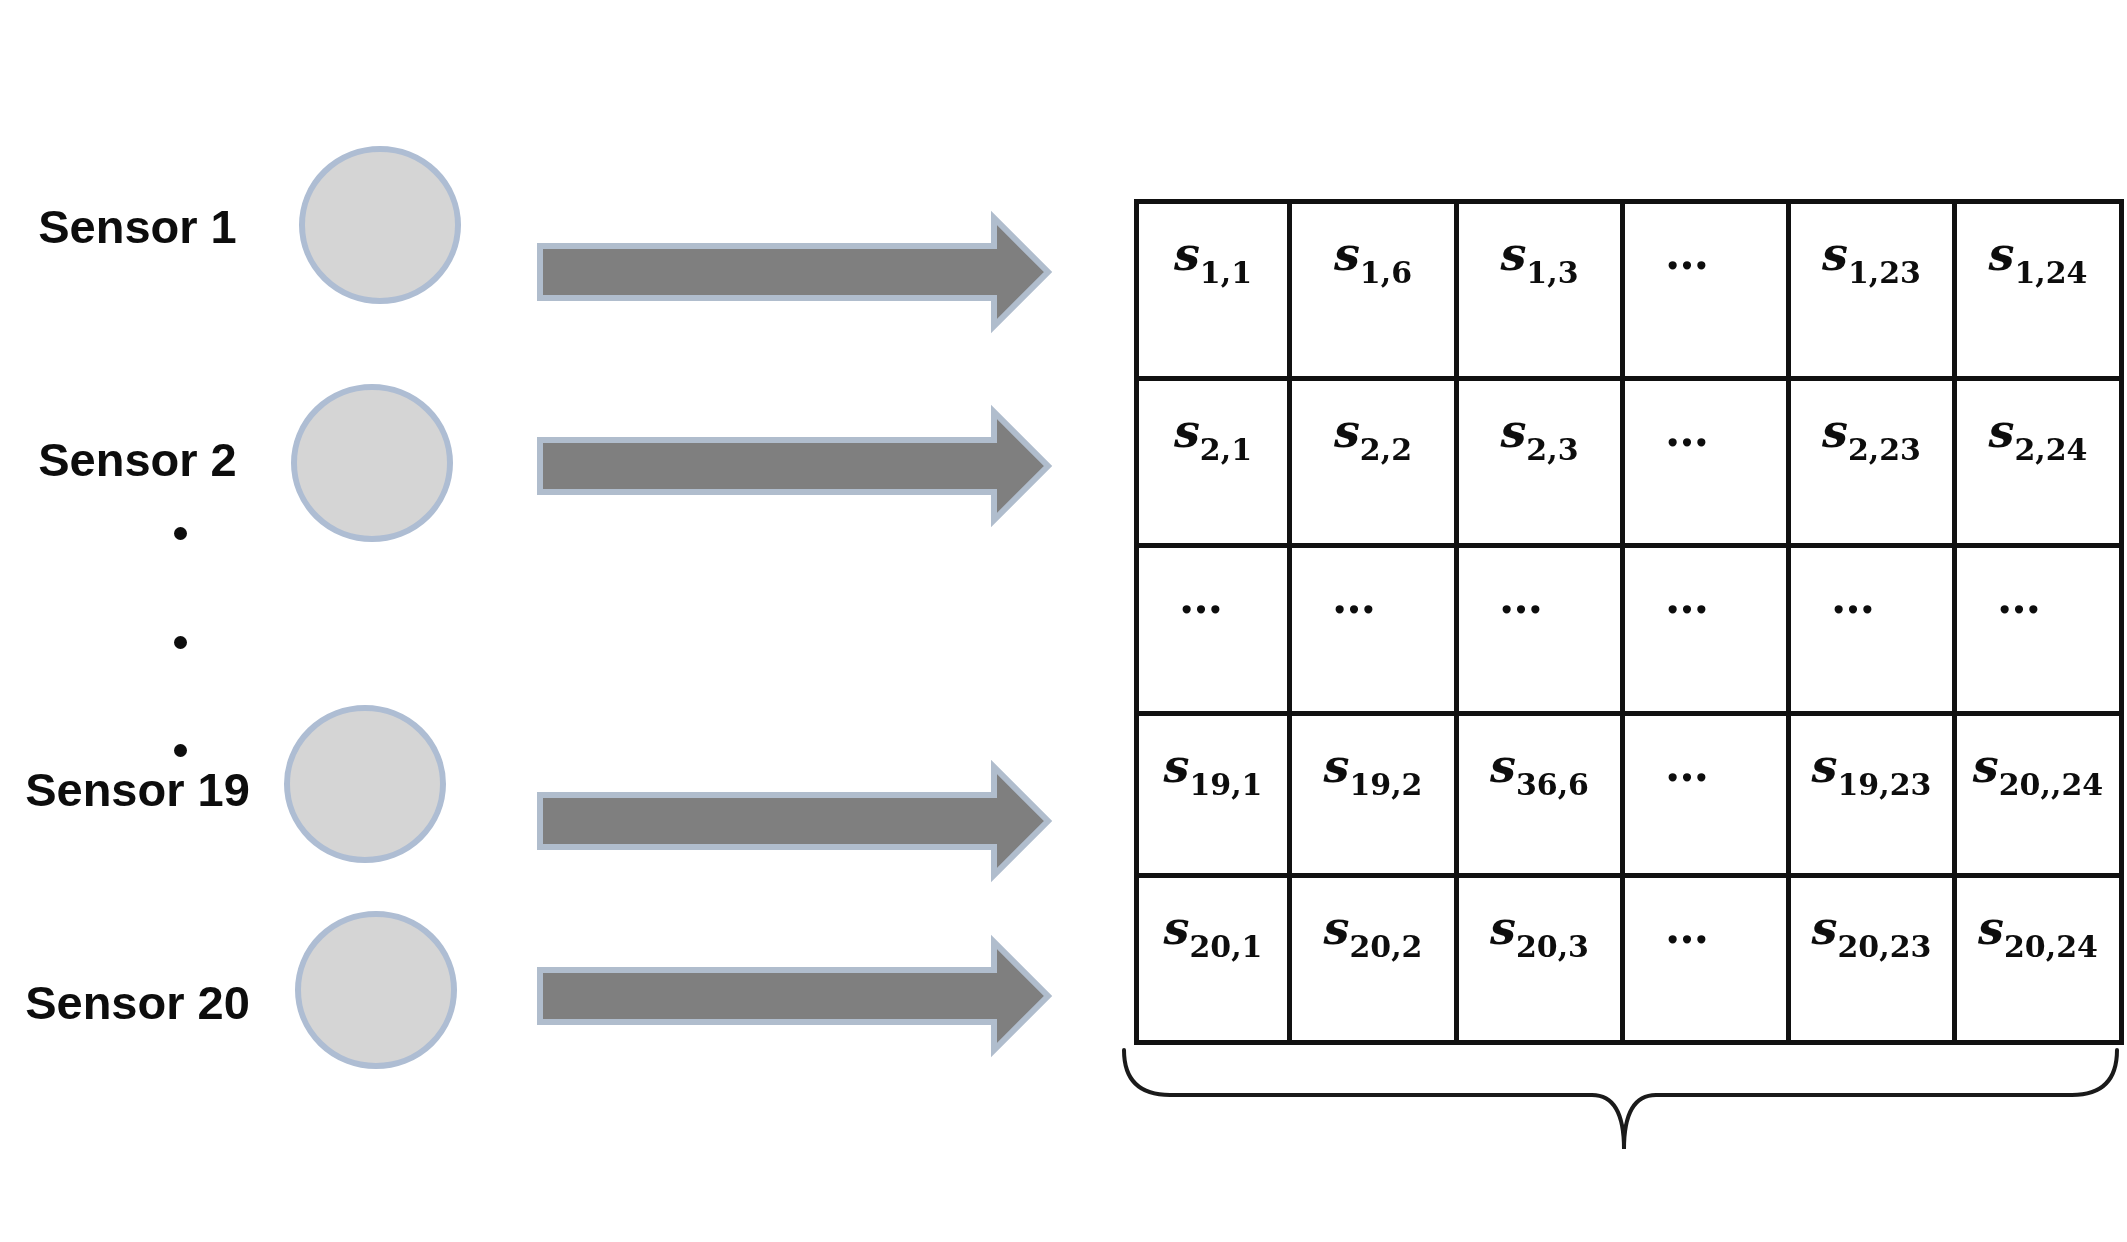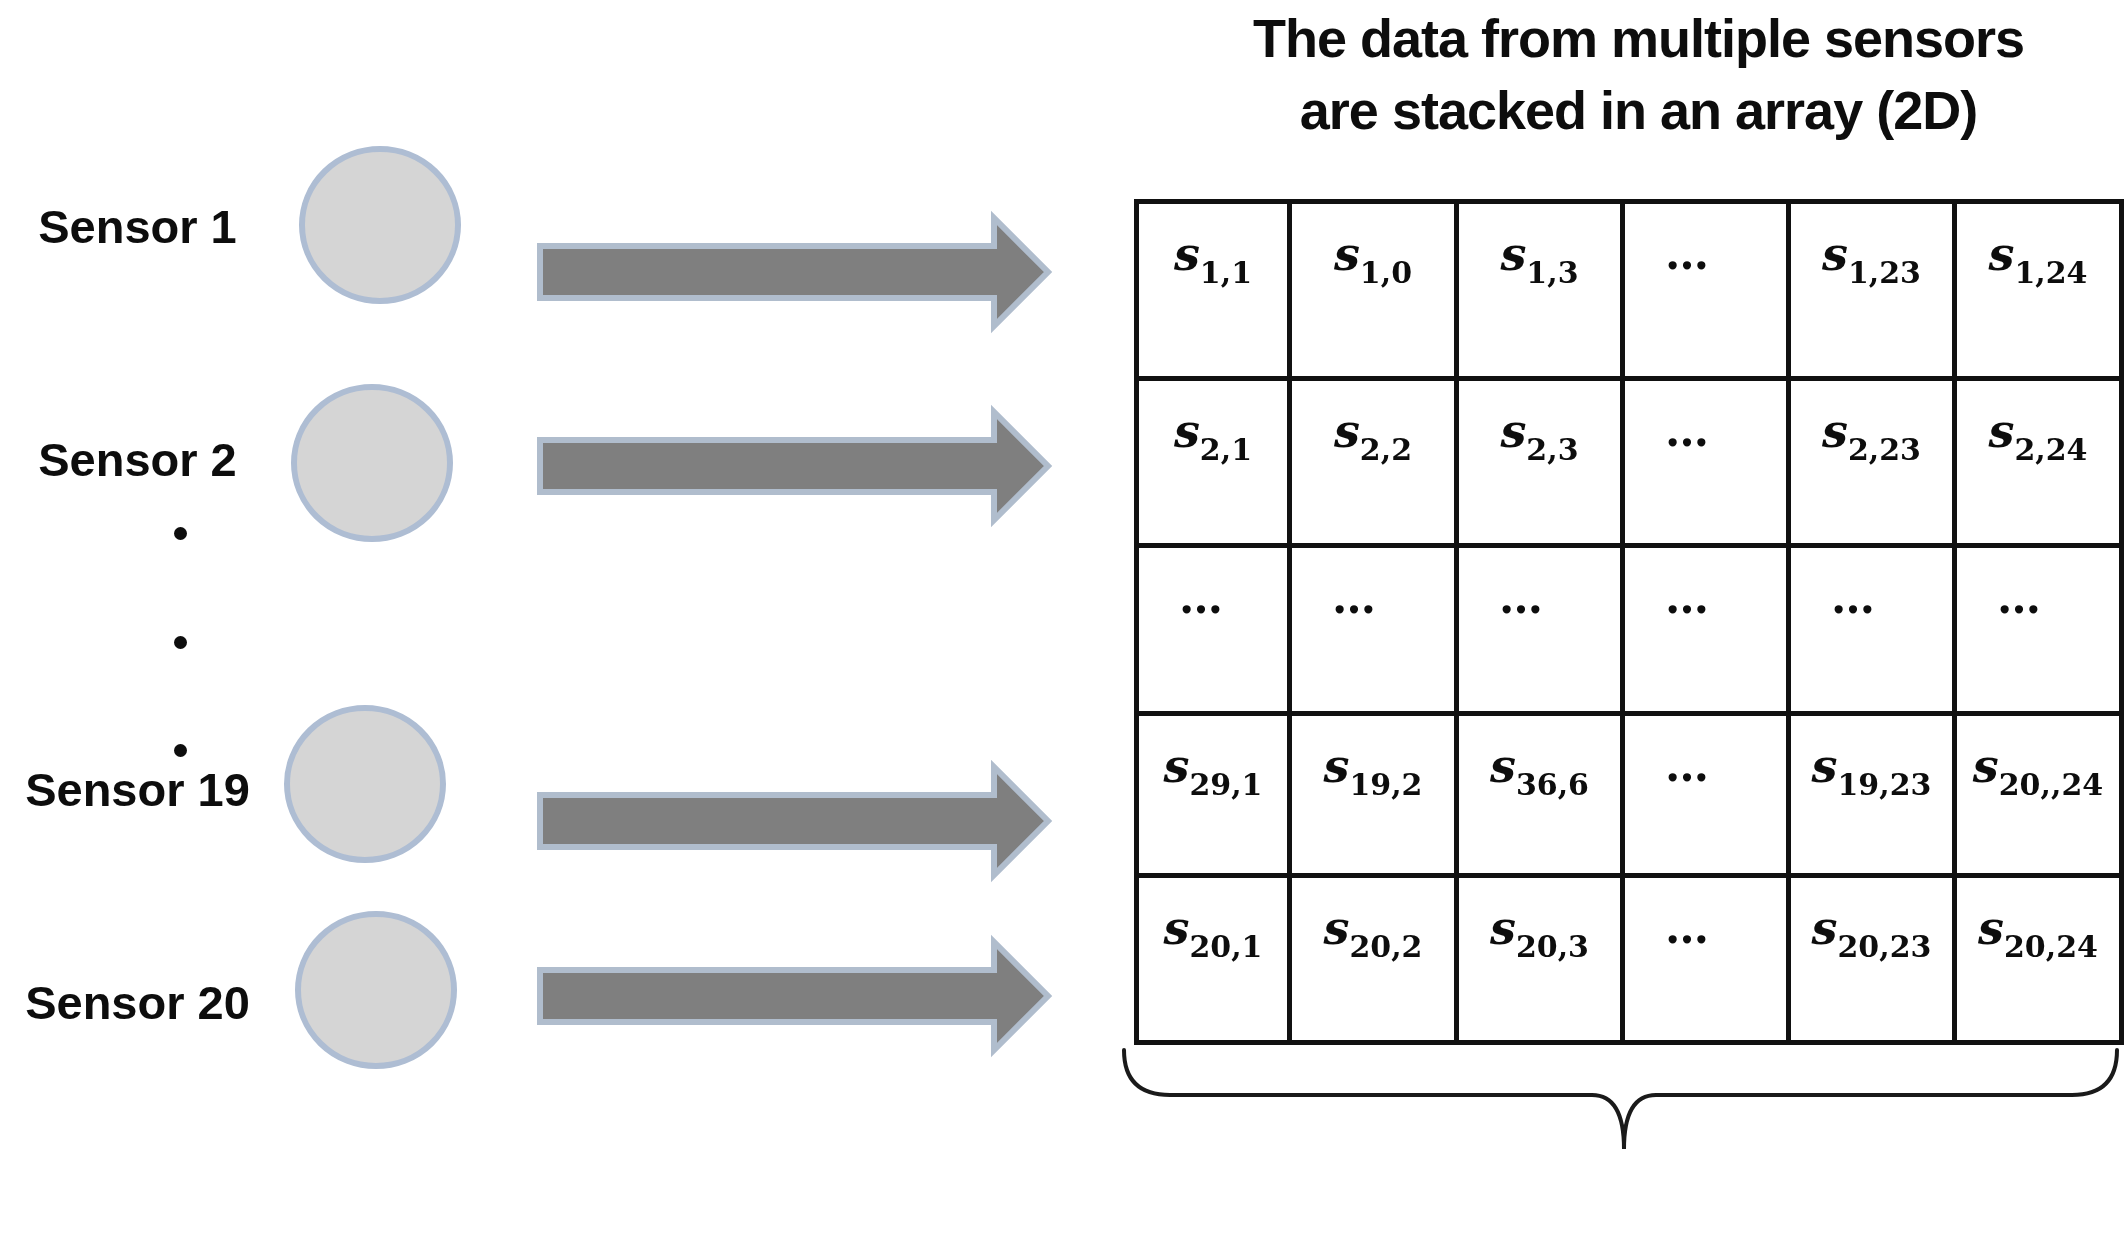--- a/index.html
+++ b/index.html
@@ -80,24 +80,20 @@
     font-size: 50px;
     font-weight: 700;
     letter-spacing: -1px;
   }
 </style>
 </head>
 <body>
 
 <div class="stage">
 
-  <div class="title">
-    <div>The data from multiple sensors</div>
-    <div>are stacked in an array (2D)</div>
-  </div>
 
   <div id="sensor-labels">
       <div class="sensor-label" style="top: 193px;">Sensor 1</div>
       <div class="sensor-label" style="top: 426px;">Sensor 2</div>
       <div class="sensor-label" style="top: 756px;">Sensor 19</div>
       <div class="sensor-label" style="top: 969px;">Sensor 20</div>
     </div>
 
   <div id="vdots">
       <div class="vdot" style="left: 174px; top: 527px;"></div>
@@ -122,21 +118,21 @@
       <col style="width:153px">
         <col style="width:167px">
         <col style="width:166px">
       <col style="width:166px">
         <col style="width:166px">
         <col style="width:167px">
     </colgroup>
     <tbody id="matrix-body">
         <tr style="height: 177px;">
           <td class="val" style="border-color: rgb(17, 17, 17);"><span class="mcell"><i>s</i><sub>1,1</sub></span></td>
-          <td class="val" style="border-color: rgb(17, 17, 17);"><span class="mcell"><i>s</i><sub>1,0</sub></span></td>
+          <td class="val" style="border-color: rgb(17, 17, 17);"><span class="mcell"><i>s</i><sub>1,6</sub></span></td>
           <td class="val" style="border-color: rgb(17, 17, 17);"><span class="mcell"><i>s</i><sub>1,3</sub></span></td>
           <td class="dots" style="border-color: rgb(17, 17, 17);"><span class="dots3">…</span></td>
           <td class="val" style="border-color: rgb(17, 17, 17);"><span class="mcell"><i>s</i><sub>1,23</sub></span></td>
           <td class="val" style="border-color: rgb(17, 17, 17);"><span class="mcell"><i>s</i><sub>1,24</sub></span></td>
         </tr>
         <tr style="height: 167px;">
           <td class="val" style="border-color: rgb(17, 17, 17);"><span class="mcell"><i>s</i><sub>2,1</sub></span></td>
           <td class="val" style="border-color: rgb(17, 17, 17);"><span class="mcell"><i>s</i><sub>2,2</sub></span></td>
           <td class="val" style="border-color: rgb(17, 17, 17); text-align: center;"><span class="mcell"><i>s</i><sub>2,3</sub></span></td>
           <td class="dots" style="border-color: rgb(17, 17, 17);"><span class="dots3">…</span></td>
@@ -145,21 +141,21 @@
         </tr>
         <tr style="height: 168px;">
           <td class="dots" style="border-color: rgb(17, 17, 17);"><span class="dots3">…</span></td>
           <td class="dots" style="border-color: rgb(17, 17, 17);"><span class="dots3">…</span></td>
           <td class="dots" style="border-color: rgb(17, 17, 17);"><span class="dots3">…</span></td>
           <td class="dots" style="border-color: rgb(17, 17, 17);"><span class="dots3">…</span></td>
           <td class="dots" style="border-color: rgb(17, 17, 17);"><span class="dots3">…</span></td>
           <td class="dots" style="border-color: rgb(17, 17, 17);"><span class="dots3">…</span></td>
         </tr>
         <tr style="height: 162px;">
-          <td class="val" style="border-color: rgb(17, 17, 17);"><span class="mcell"><i>s</i><sub>29,1</sub></span></td>
+          <td class="val" style="border-color: rgb(17, 17, 17);"><span class="mcell"><i>s</i><sub>19,1</sub></span></td>
           <td class="val" style="border-color: rgb(17, 17, 17);"><span class="mcell"><i>s</i><sub>19,2</sub></span></td>
           <td class="val" style="border-color: rgb(17, 17, 17);"><span class="mcell"><i>s</i><sub>36,6</sub></span></td>
           <td class="dots" style="border-color: rgb(17, 17, 17);"><span class="dots3">…</span></td>
           <td class="val" style="border-color: rgb(17, 17, 17);"><span class="mcell"><i>s</i><sub>19,23</sub></span></td>
           <td class="val" style="border-color: rgb(17, 17, 17);"><span class="mcell"><i>s</i><sub>20,,24</sub></span></td>
         </tr>
         <tr style="height: 167px;">
           <td class="val" style="border-color: rgb(17, 17, 17);"><span class="mcell"><i>s</i><sub>20,1</sub></span></td>
           <td class="val" style="border-color: rgb(17, 17, 17); text-align: center;"><span class="mcell"><i>s</i><sub>20,2</sub></span></td>
           <td class="val" style="border-color: rgb(17, 17, 17);"><span class="mcell"><i>s</i><sub>20,3</sub></span></td>

